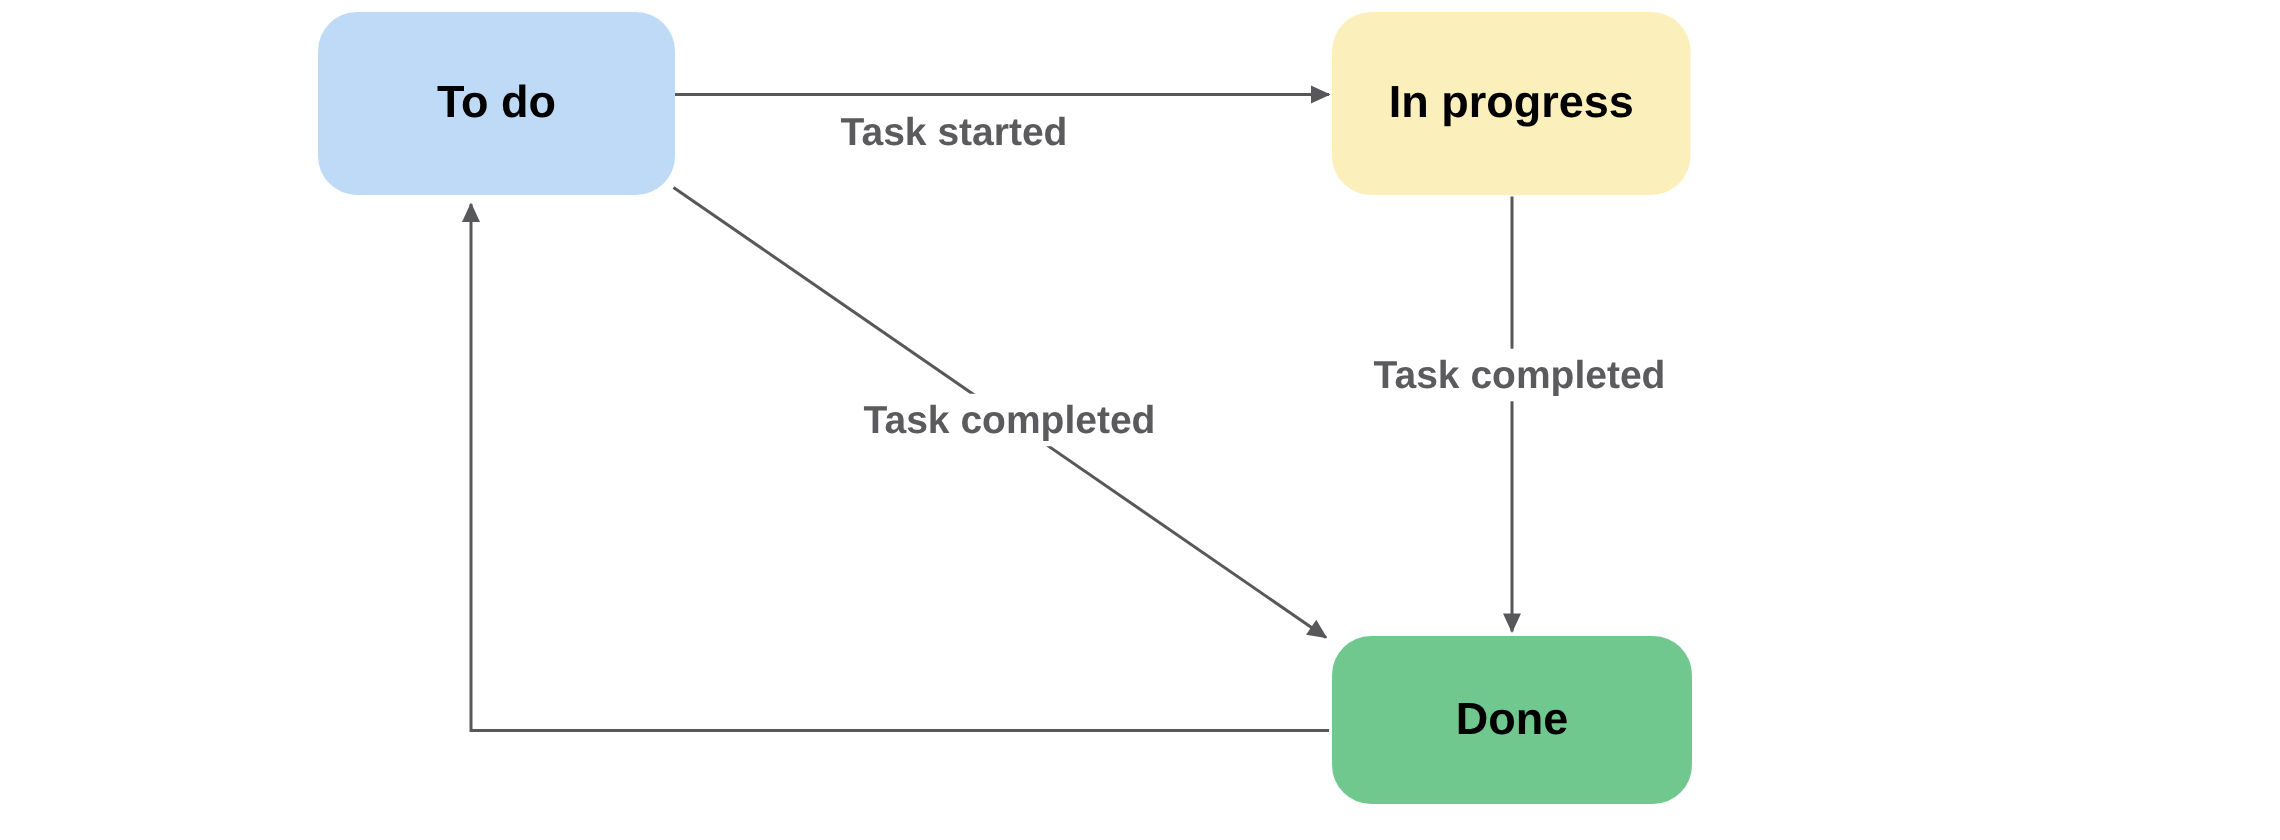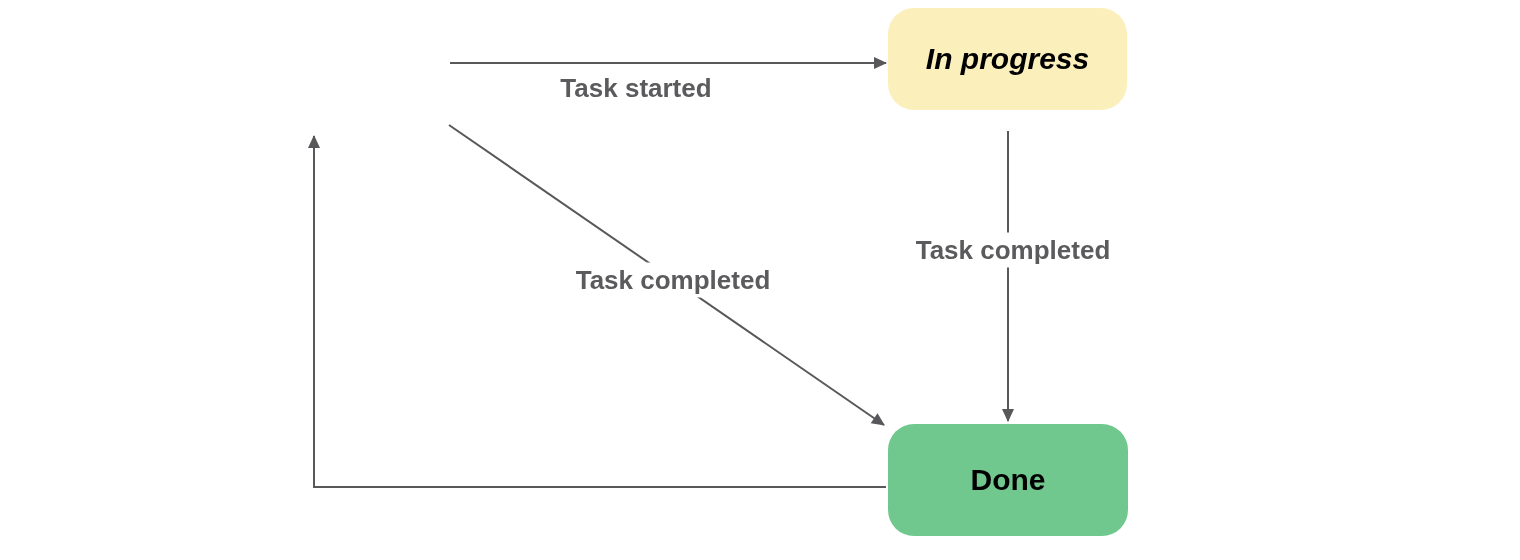--- a/index.html
+++ b/index.html
@@ -39,23 +39,22 @@
     font-weight: 700;
     font-size: 30px;
     color: var(--color-node-text, #000000);
     z-index: 2;
   }
   #node-todo {
     left: 212px; top: 8px; width: 238px; height: 122px;
     background: var(--color-todo, #BEDAF7);
   }
   #node-inprogress {
-    left: 888px; top: 8px; width: 239px; height: 102px;
+    left: 888px; top: 8px; width: 239px; height: 122px;
     background: var(--color-inprogress, #FBF0BC);
-    font-style: italic;
   }
   #node-done {
     left: 888px; top: 424px; width: 240px; height: 112px;
     background: var(--color-done, #70C88E);
   }
   .edge-label {
     position: absolute;
     transform: translate(-50%, -50%);
     background: var(--color-background, #ffffff);
     padding: 2px 12px;
@@ -80,20 +79,23 @@
       <marker id="arrowhead" markerUnits="userSpaceOnUse" markerWidth="16" markerHeight="14" refX="13" refY="7" orient="auto">
         <path d="M1,1 L14,7 L1,13 Z"></path>
       </marker>
     </defs>
     <line x1="450" y1="63" x2="886" y2="63" marker-end="url(#arrowhead)"></line>
     <line x1="449" y1="125" x2="884" y2="425" marker-end="url(#arrowhead)"></line>
     <line x1="1008" y1="131" x2="1008" y2="421" marker-end="url(#arrowhead)"></line>
     <polyline points="886,487 314,487 314,136" marker-end="url(#arrowhead)"></polyline>
   </svg>
 
+  <div class="node" id="node-todo">
+    <span>To do</span>
+  </div>
 
   <div class="node" id="node-inprogress">
     <span>In progress</span>
   </div>
 
   <div class="node" id="node-done">
     <span>Done</span>
   </div>
 
   <div class="edge-label" id="label-task-started">Task started</div>

